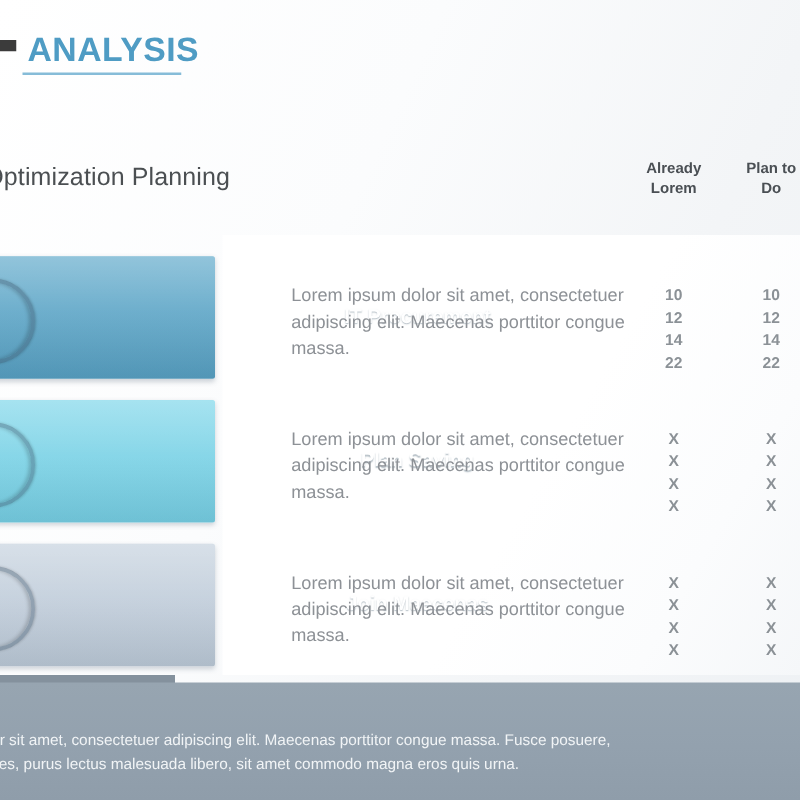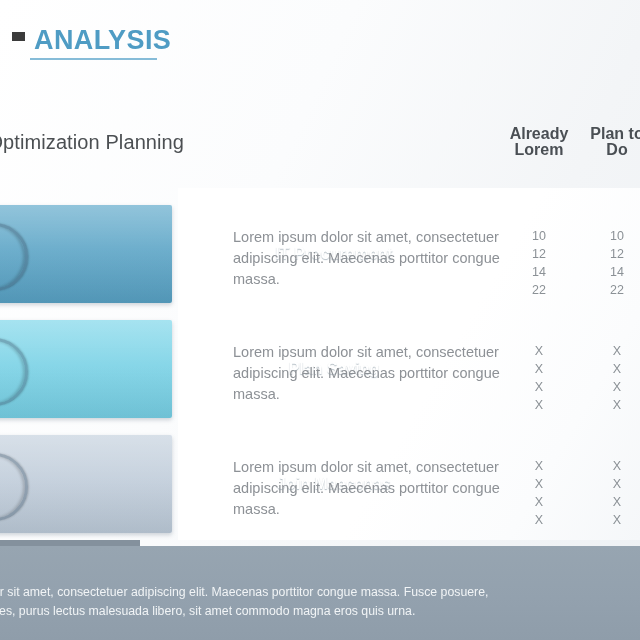--- a/index.html
+++ b/index.html
@@ -19,21 +19,21 @@
     position: relative;
     width: 640px;
     height: 640px;
     overflow: hidden;
     background: linear-gradient(115deg, #ffffff 0%, #fbfcfd 38%, #f3f5f7 70%, #eef1f4 100%);
   }
 
   
   .title-band {
     position: absolute;
-    left: 12px;
+    left: 0;
     top: 22px;
     width: 516px;
     height: 48px;
   }
   .title-cut {
     position: absolute;
     left: 0;
     top: 10px;
     width: 13px;
     height: 9px;
@@ -69,21 +69,21 @@
     white-space: nowrap;
     letter-spacing: 0.1px;
   }
 
   
   .col-head {
     position: absolute;
     top: 126px;
     width: 78px;
     text-align: center;
-    font-size: 16px;
+    font-size: 12px;
     font-weight: bold;
     color: #4a4f54;
     line-height: 16px;
   }
   .col-head.already { left: 500px; }
   .col-head.plan    { left: 578px; }
   .col-head .ln { display: block; }
 
   
   .panel {
@@ -166,21 +166,21 @@
     position: absolute;
     top: 22px;
     width: 78px;
     text-align: center;
     font-size: 12.5px;
     color: #8b9196;
     line-height: 18px;
   }
   .vals.already { left: 500px; }
   .vals.plan    { left: 578px; }
-  .vals span { display: block; }
+  .vals span { display: block; font-weight: bold; }
 
   
   .footer {
     position: absolute;
     left: 0;
     top: 546px;
     width: 640px;
     height: 94px;
     background: linear-gradient(180deg, #97a5b1 0%, #93a1ae 55%, #8f9daa 100%);
   }

